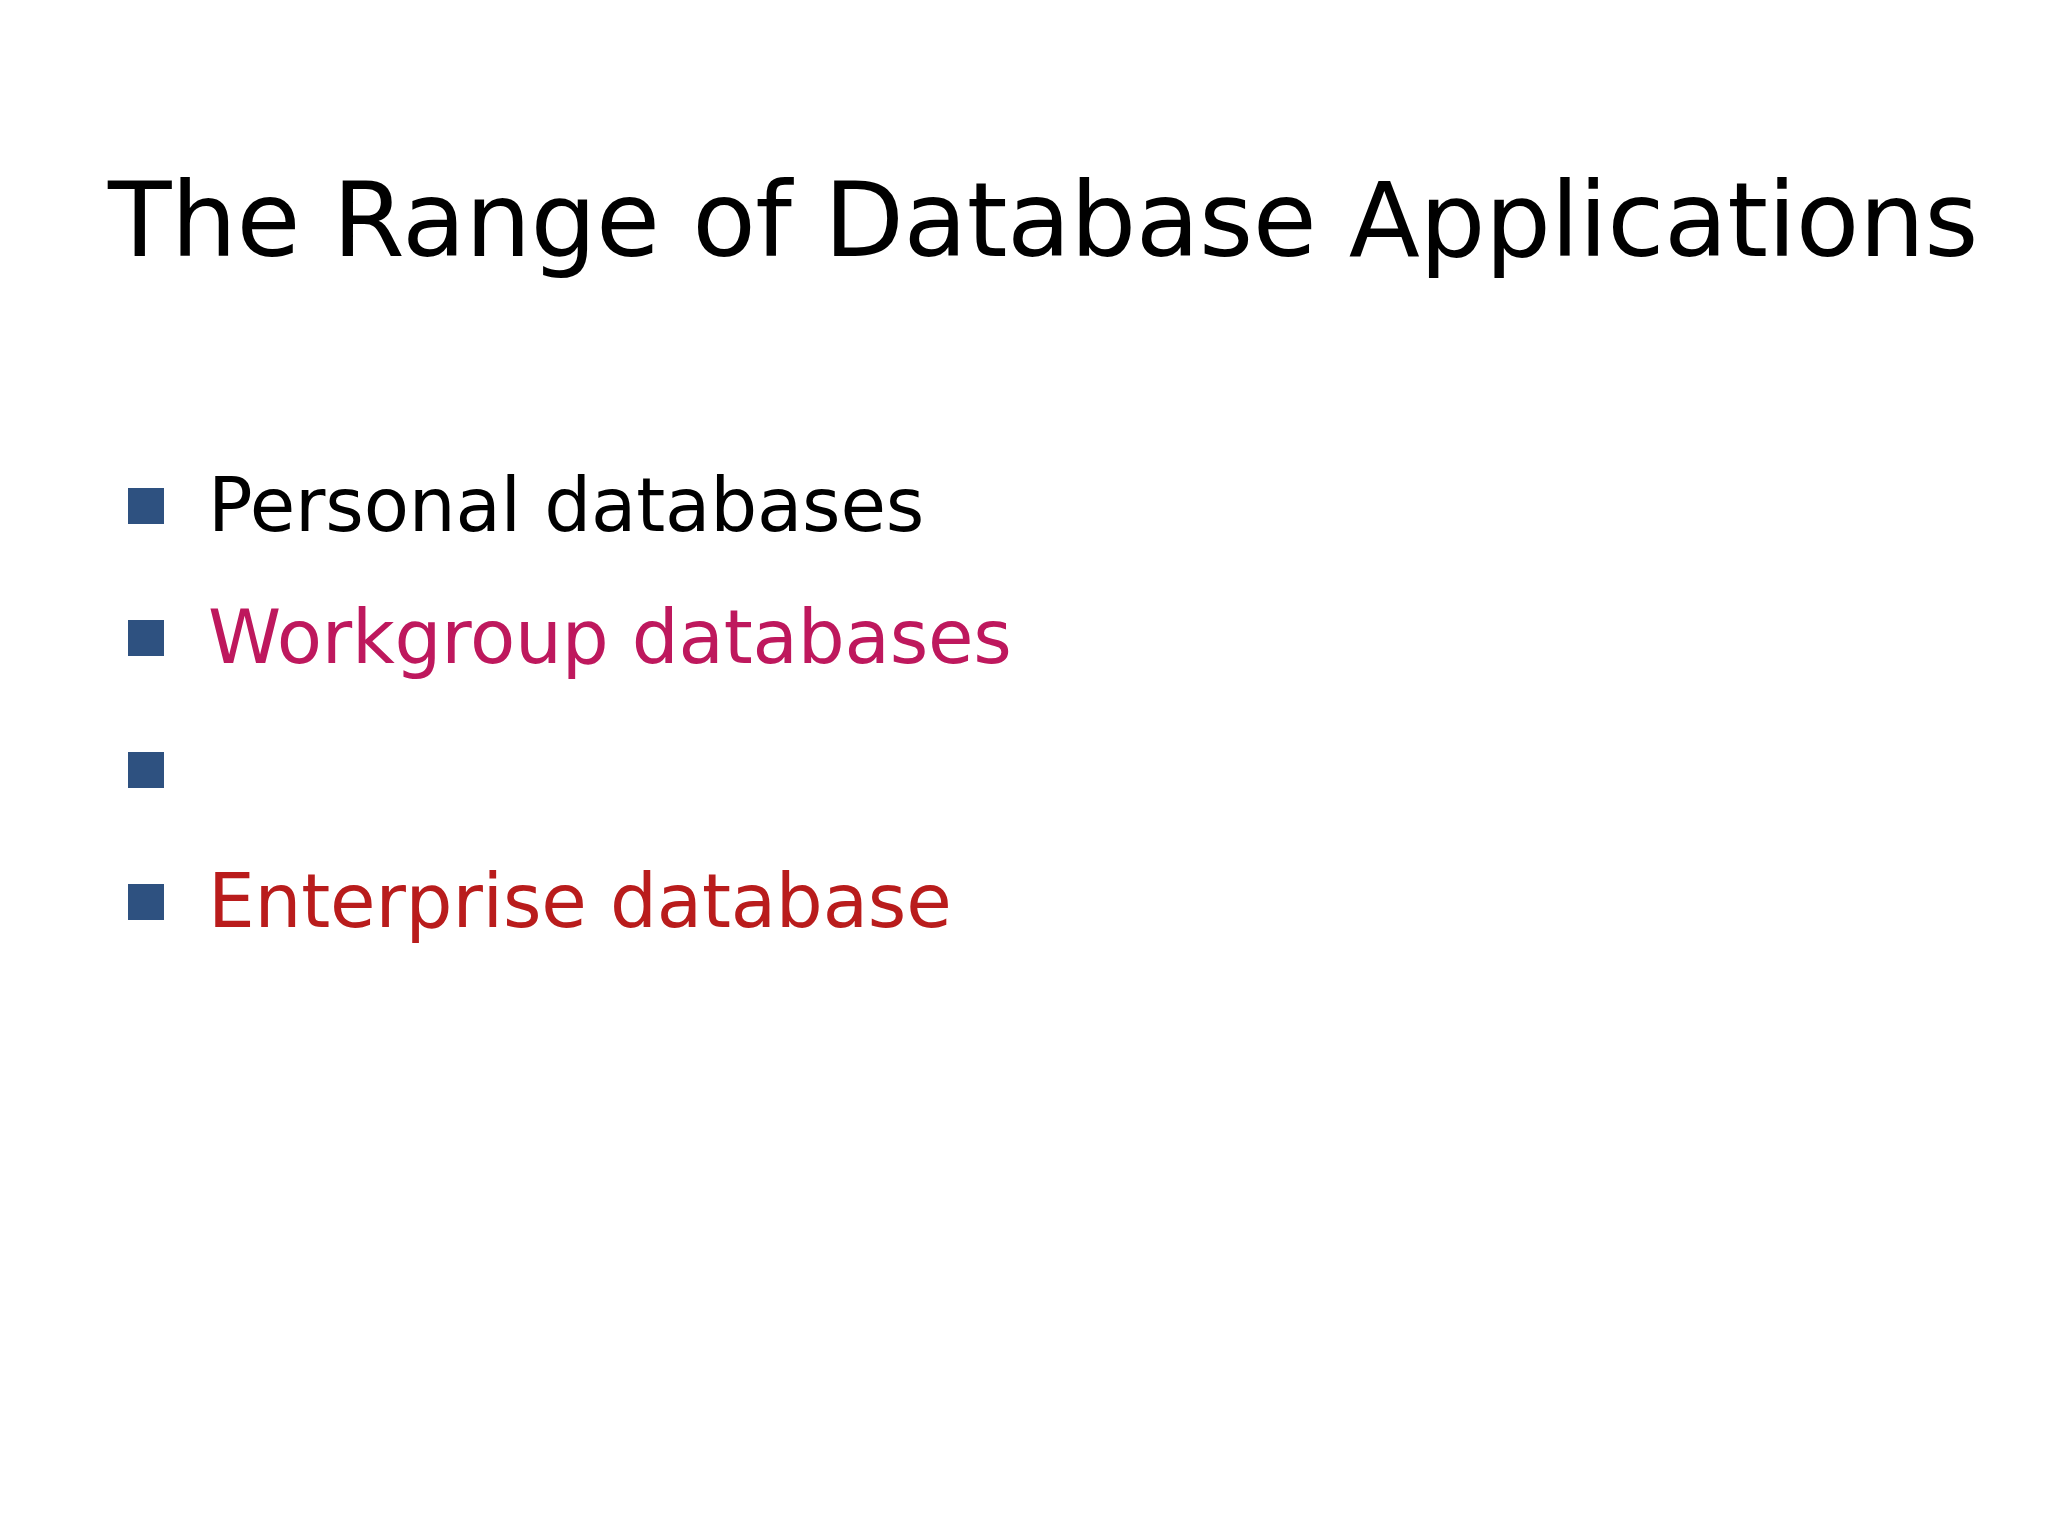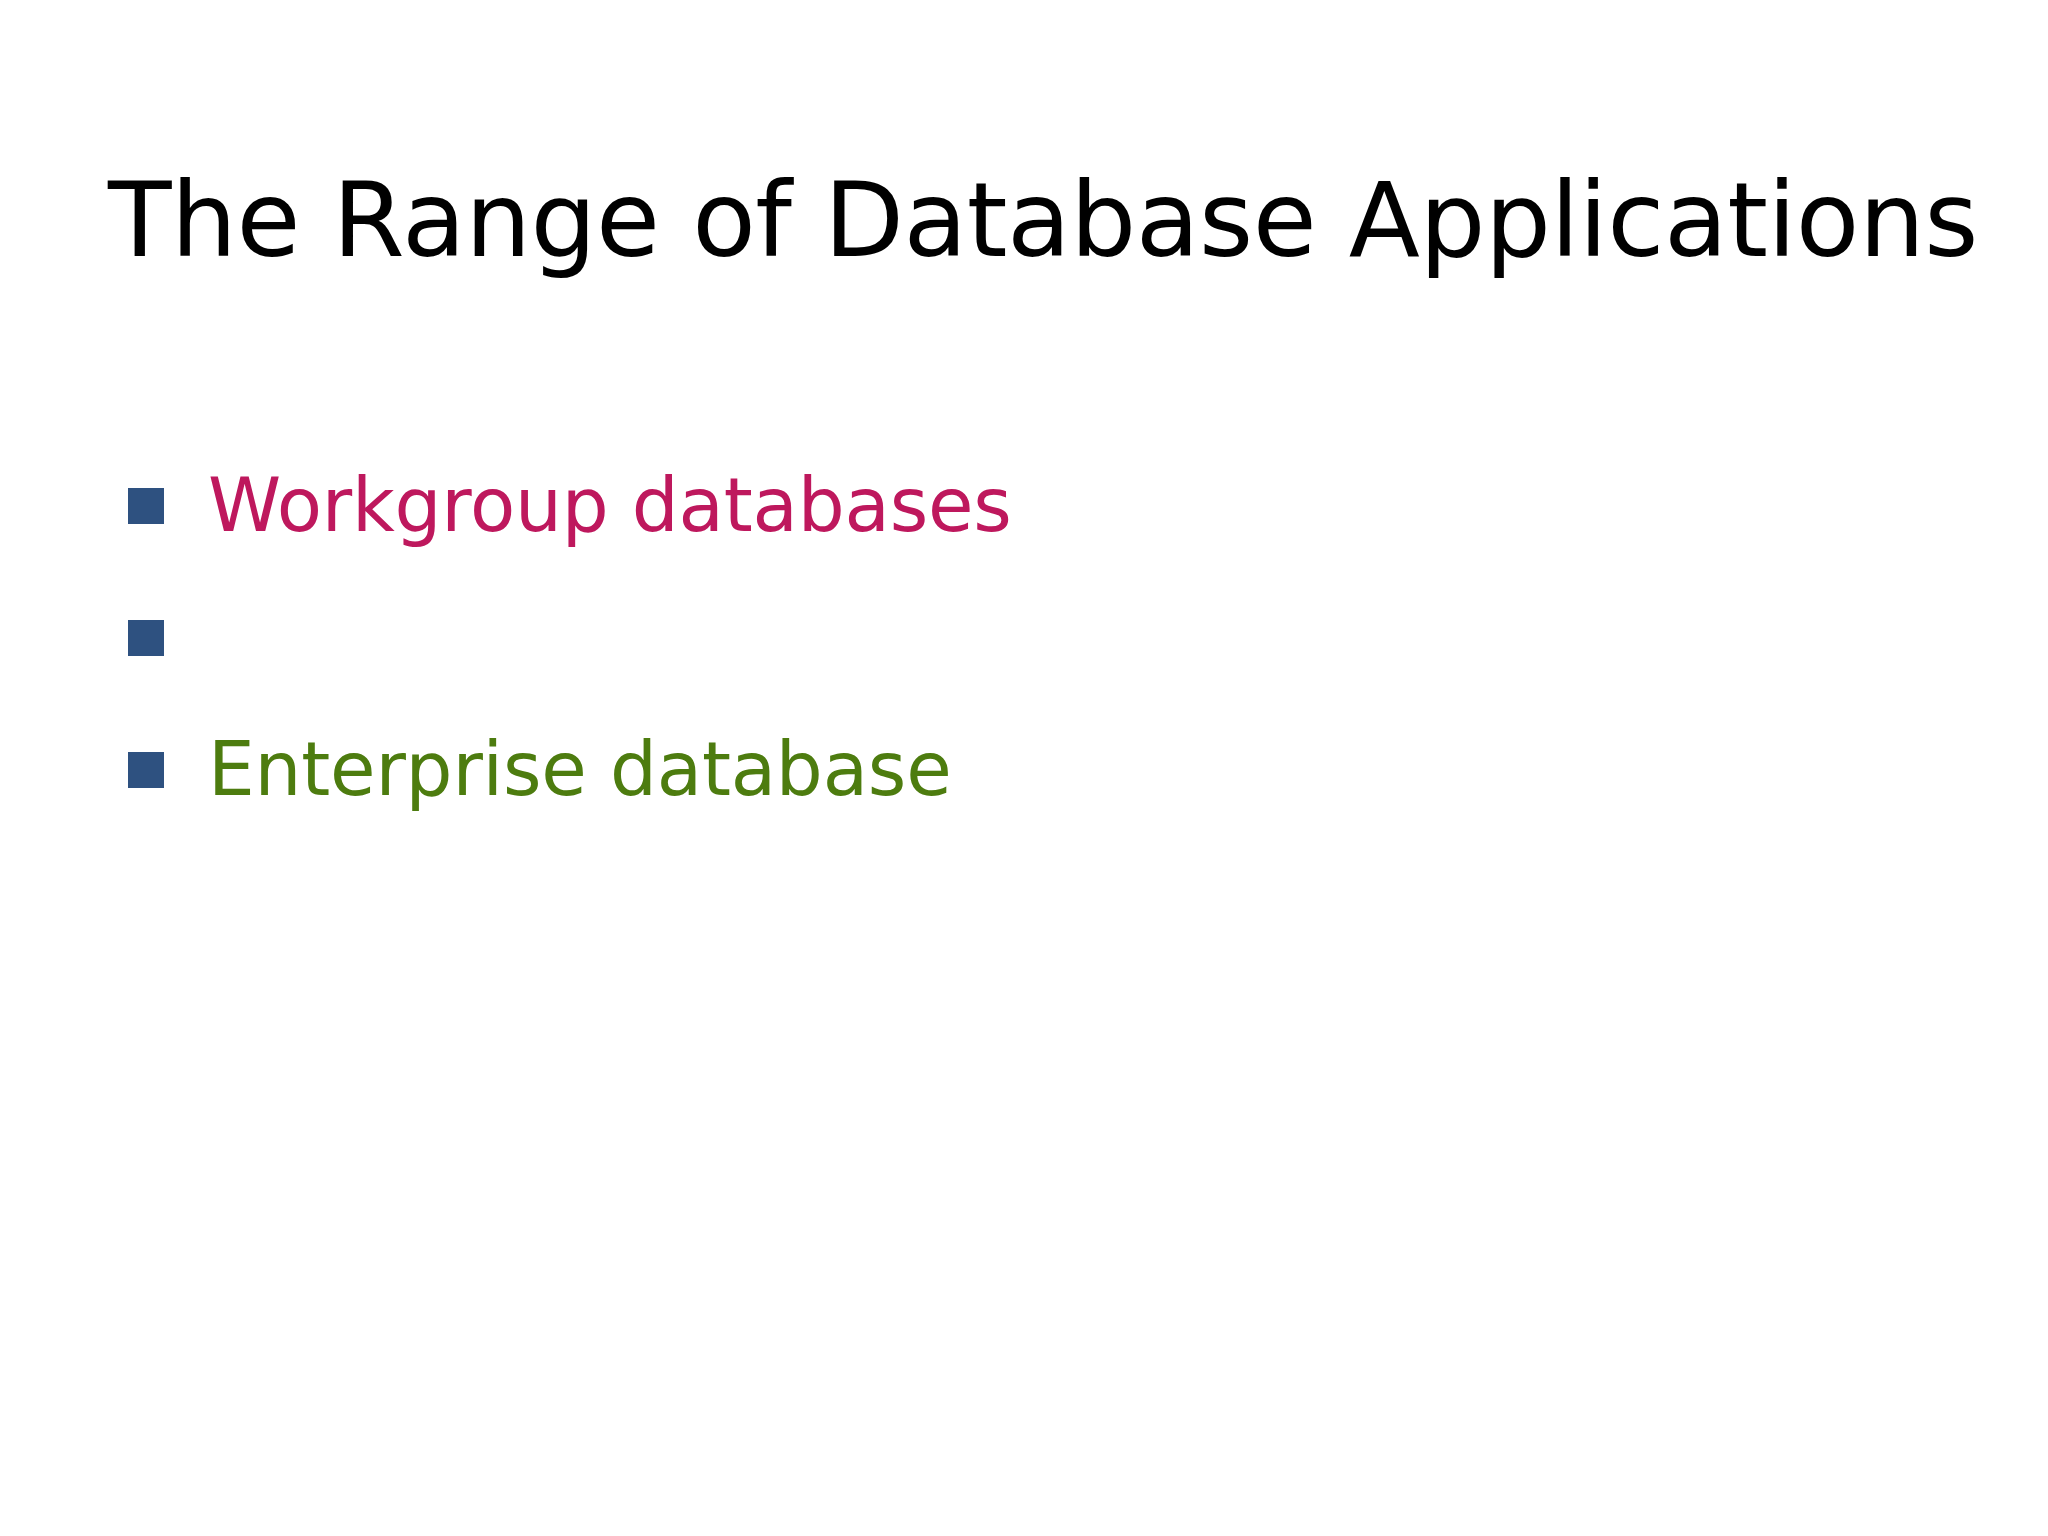--- a/index.html
+++ b/index.html
@@ -67,30 +67,34 @@
 </style>
 </head>
 <body>
 
 <div id="slide" style="background: rgb(255, 255, 255);">
 
   <h1 id="slide-title" style="color: rgb(0, 0, 0);">The Range of Database Applications</h1>
 
   <ul id="bullet-list">
 
+    <li class="bullet-item">
+      <span class="bullet-marker" style="background: rgb(46, 81, 128);"></span>
+      <span class="bullet-text" style="color: rgb(0, 0, 0);">Personal databases</span>
+    </li>
 
     <li class="bullet-item">
       <span class="bullet-marker" style="background: rgb(46, 81, 128);"></span>
       <span class="bullet-text" style="color: #be185d;">Workgroup databases</span>
     </li>
 
     <li class="bullet-item">
       <span class="bullet-marker" style="background: rgb(46, 81, 128);"></span>
     </li>
 
     <li class="bullet-item">
       <span class="bullet-marker" style="background: rgb(46, 81, 128);"></span>
-      <span class="bullet-text" style="color: #4d7c0f;">Enterprise database</span>
+      <span class="bullet-text" style="color: #b91c1c;">Enterprise database</span>
     </li>
 
   </ul>
 
 </div>
 
 </body></html>

